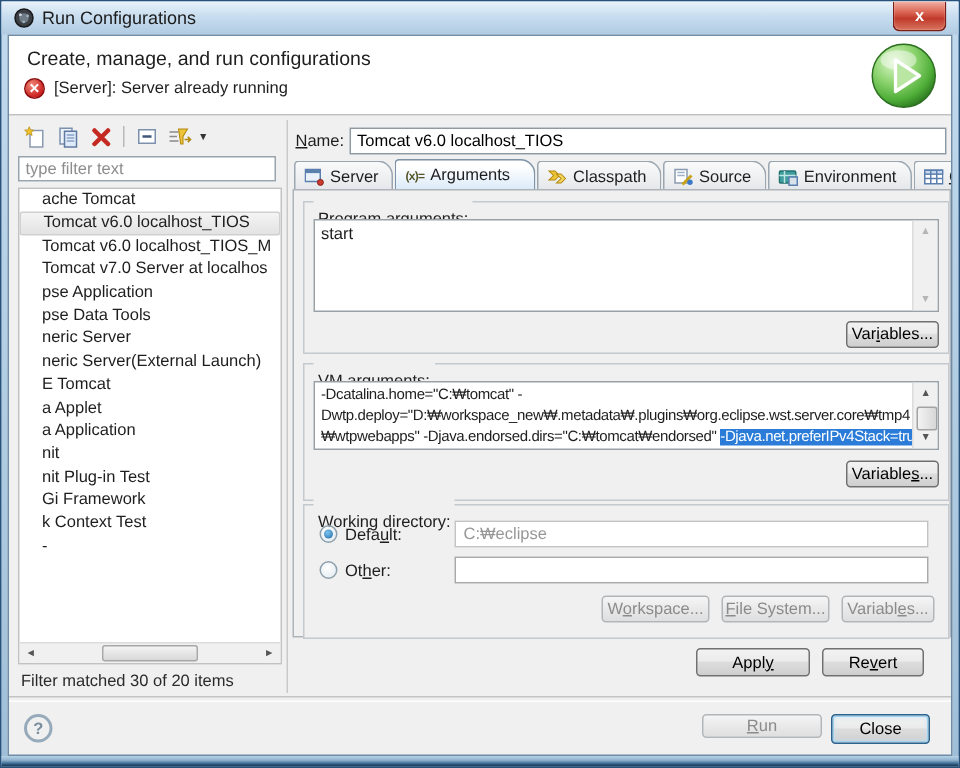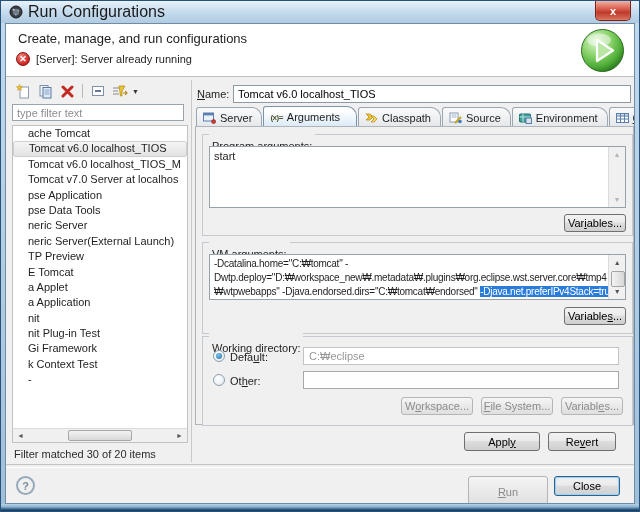--- a/index.html
+++ b/index.html
@@ -1,20 +1,20 @@
 <!DOCTYPE html>
 <html><head>
 <meta charset="utf-8">
 <style>
   html,body{margin:0;padding:0;}
   body{width:640px;height:512px;position:relative;font-family:"Liberation Sans",sans-serif;font-size:11px;color:#1e1e1e;overflow:hidden;background:#fff;}
   .window{position:absolute;inset:0;background:linear-gradient(180deg,#c2daee 0%,#aecbe2 60%,#9fbfd8 100%);border:1px solid #26527c;box-sizing:border-box;}
   .titlebar{position:absolute;left:0;top:0;right:0;height:22px;background:linear-gradient(180deg,#e8f2fa 0%,#c8ddef 45%,#b0cbe2 100%);display:flex;align-items:center;}
   .title-icon{width:14px;height:14px;margin:0 5px 0 8px;}
-  .title-text{font-size:16px;color:#1b1b1b;}
+  .title-text{font-size:12px;color:#1b1b1b;}
   .close-btn{position:absolute;top:0;right:8px;width:34px;height:19px;border:1px solid #7c2017;border-top:none;border-radius:0 0 5px 5px;background:linear-gradient(180deg,#f0b0a4 0%,#d9604f 40%,#c03a2b 60%,#d8735f 100%);color:#fff;font-weight:bold;font-size:11px;display:flex;align-items:center;justify-content:center;box-shadow:inset 0 0 1px #ffd9d0;cursor:default;}
   .bottombar{position:absolute;left:0;right:0;bottom:0;height:7px;background:linear-gradient(180deg,#b7d2e6 0%,#8fb3cf 40%,#2a567f 80%,#16314c 100%);}
   .dlg{position:absolute;left:4px;top:22px;right:4px;bottom:7px;background:#f0f0f0;border:1px solid #6f8ca6;box-sizing:border-box;overflow:hidden;}
   
   .hdr{position:absolute;left:0;top:0;right:0;height:52px;background:#fff;border-bottom:1px solid #bfbfbf;}
   .hdr-title{position:absolute;left:12px;top:7px;font-size:13px;font-weight:normal;}
   .hdr-err{position:absolute;left:10px;top:28px;display:flex;align-items:center;gap:6px;}
   .err-icon{width:14px;height:14px;border-radius:50%;background:radial-gradient(circle at 35% 30%,#f08a7a,#cc2222 70%);border:1px solid #8d1010;color:#fff;font-size:9px;font-weight:bold;display:flex;align-items:center;justify-content:center;box-sizing:border-box;}
   .orb{position:absolute;right:9px;top:4px;width:45px;height:45px;}
   
@@ -150,21 +150,20 @@
 
     <div class="tree">
       <div class="tree-item">ache Tomcat</div>
         <div class="tree-item selected">Tomcat v6.0 localhost_TIOS</div>
         <div class="tree-item">Tomcat v6.0 localhost_TIOS_M</div>
         <div class="tree-item">Tomcat v7.0 Server at localhos</div>
         <div class="tree-item">pse Application</div>
         <div class="tree-item">pse Data Tools</div>
         <div class="tree-item">neric Server</div>
         <div class="tree-item">neric Server(External Launch)</div>
-        <div class="tree-item">TP Preview</div>
         <div class="tree-item">E Tomcat</div>
         <div class="tree-item">a Applet</div>
         <div class="tree-item">a Application</div>
         <div class="tree-item">nit</div>
         <div class="tree-item">nit Plug-in Test</div>
         <div class="tree-item">Gi Framework</div>
         <div class="tree-item">k Context Test</div>
         <div class="tree-item">-</div>
         <div class="hscroll">
         <span class="harrow">◄</span>
@@ -286,21 +285,21 @@
       <span>Appl<u>y</u></span>
     </div>
     <div class="btn" style="left:542px;top:408px;width:68px;height:19px;">
       <span>Re<u>v</u>ert</span>
     </div>
 
     <div class="footline"></div>
     <div class="help">
       <span>?</span>
     </div>
-    <div class="btn dis" style="left:462px;top:452px;width:80px;height:32px;">
+    <div class="btn dis" style="left:462px;top:452px;width:80px;height:16px;">
       <span><u>R</u>un</span>
     </div>
     <div class="btn deflt" style="left:548px;top:452px;width:66px;height:20px;">
       <span>Close</span>
     </div>
 
   </div>
 
   <div class="bottombar"></div>
 </div>

